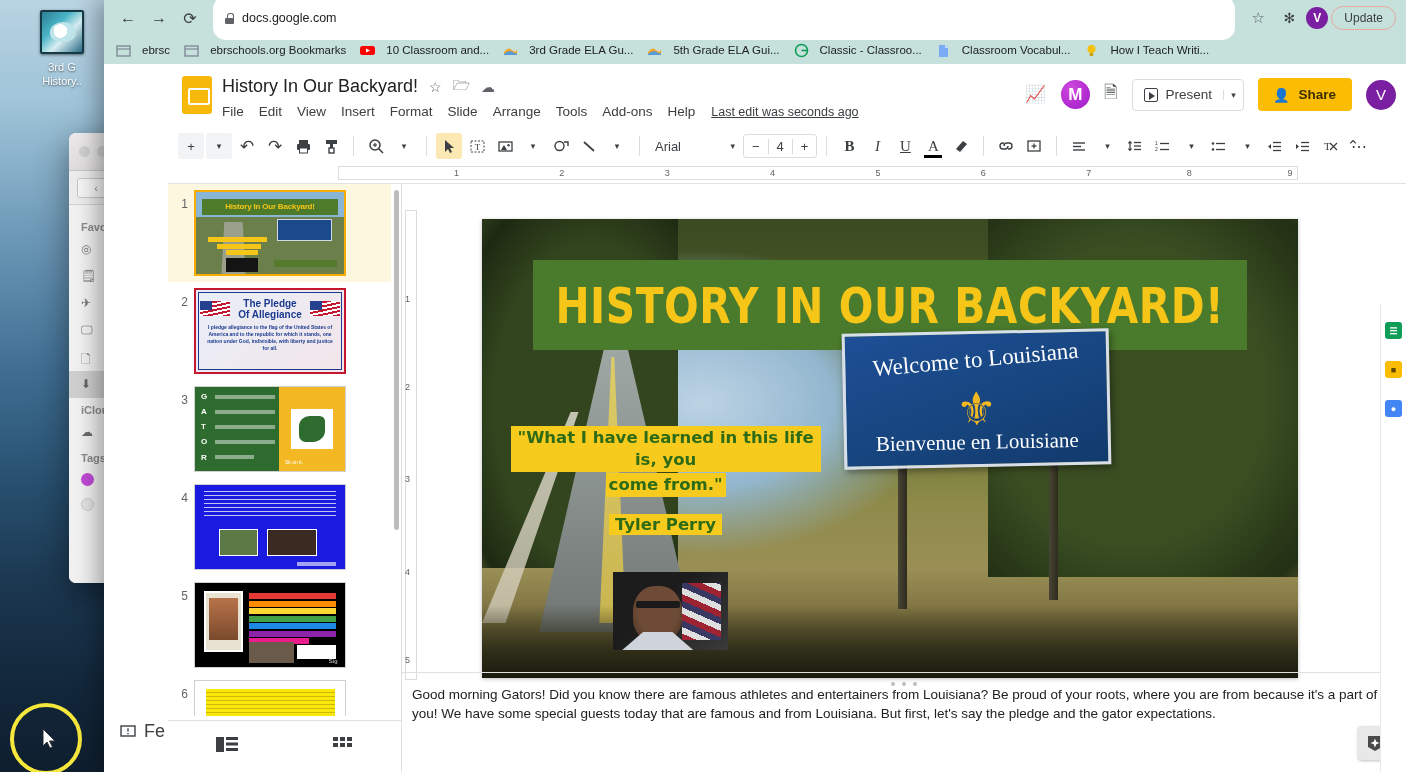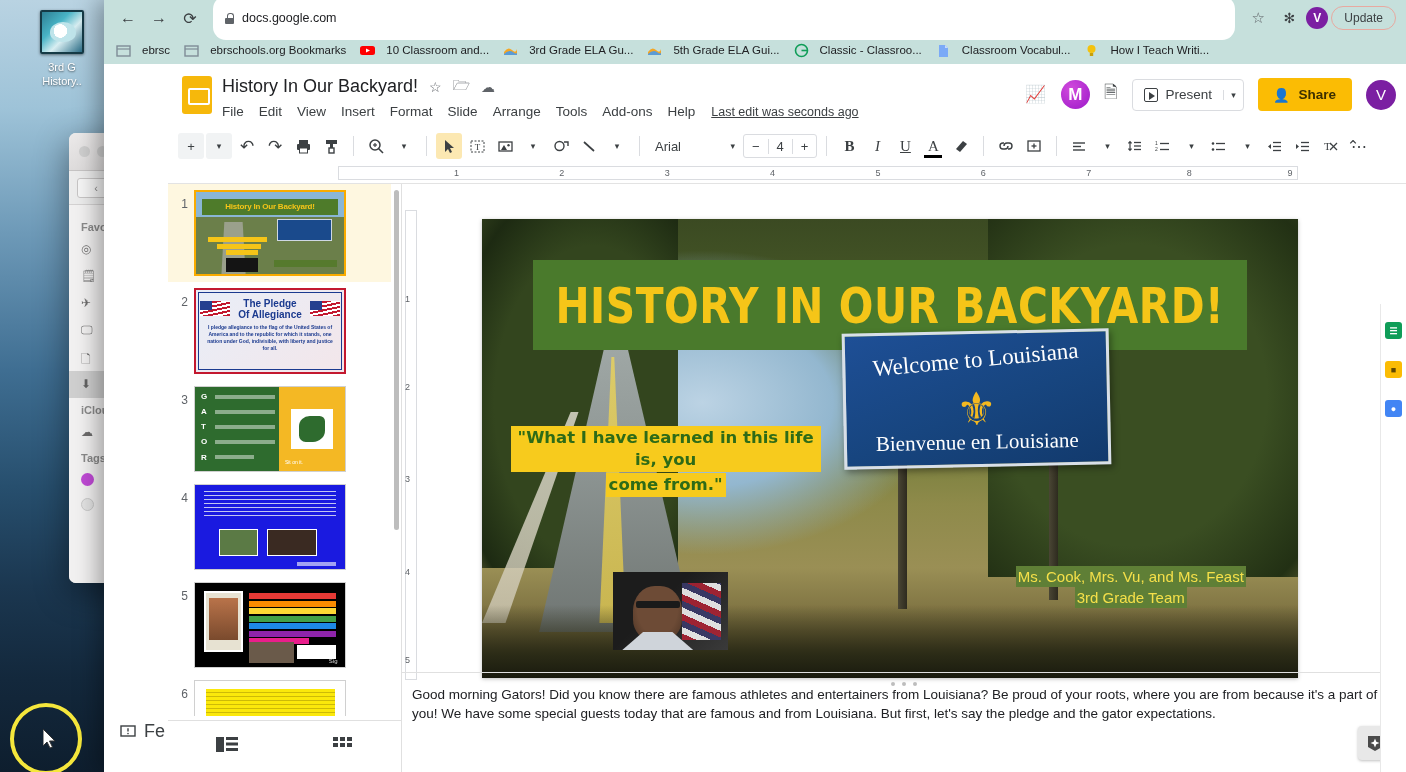--- a/index.html
+++ b/index.html
@@ -872,33 +872,30 @@
 
               <div class="la-sign">
                 <div class="la-top">Welcome to Louisiana</div>
                 <div class="la-fleur">⚜</div>
                 <div class="la-bottom">Bienvenue en Louisiane</div>
               </div>
 
               <div class="quote-wrap">
                 <div><span class="q-line">"What I have learned in this life is, you</span></div>
                 <div><span class="q-line">come from."</span></div>
+                <div><span class="q-author">Tyler Perry</span></div>
               </div>
 
               <div class="tp-photo">
                 <div class="tp-flag"></div>
                 <div class="tp-face"></div>
                 <div class="tp-glass"></div>
                 <div class="tp-shirt"></div>
               </div>
 
-              <div class="team-credit">
-                <div><span>Ms. Cook, Mrs. Vu, and Ms. Feast</span></div>
-                <div><span>3rd Grade Team</span></div>
-              </div>
             </div>
 
             <div class="slide-dots">
               <i></i>
                 <i></i>
                 <i></i>
             </div>
 
             <div class="notes">
               <span>Good morning Gators! Did you know there are famous athletes and entertainers from Louisiana? Be proud of your roots, where you are from because it's a part of you! We have some special guests today that are famous and from Louisiana. But first, let's say the pledge and the gator expectations.</span>

